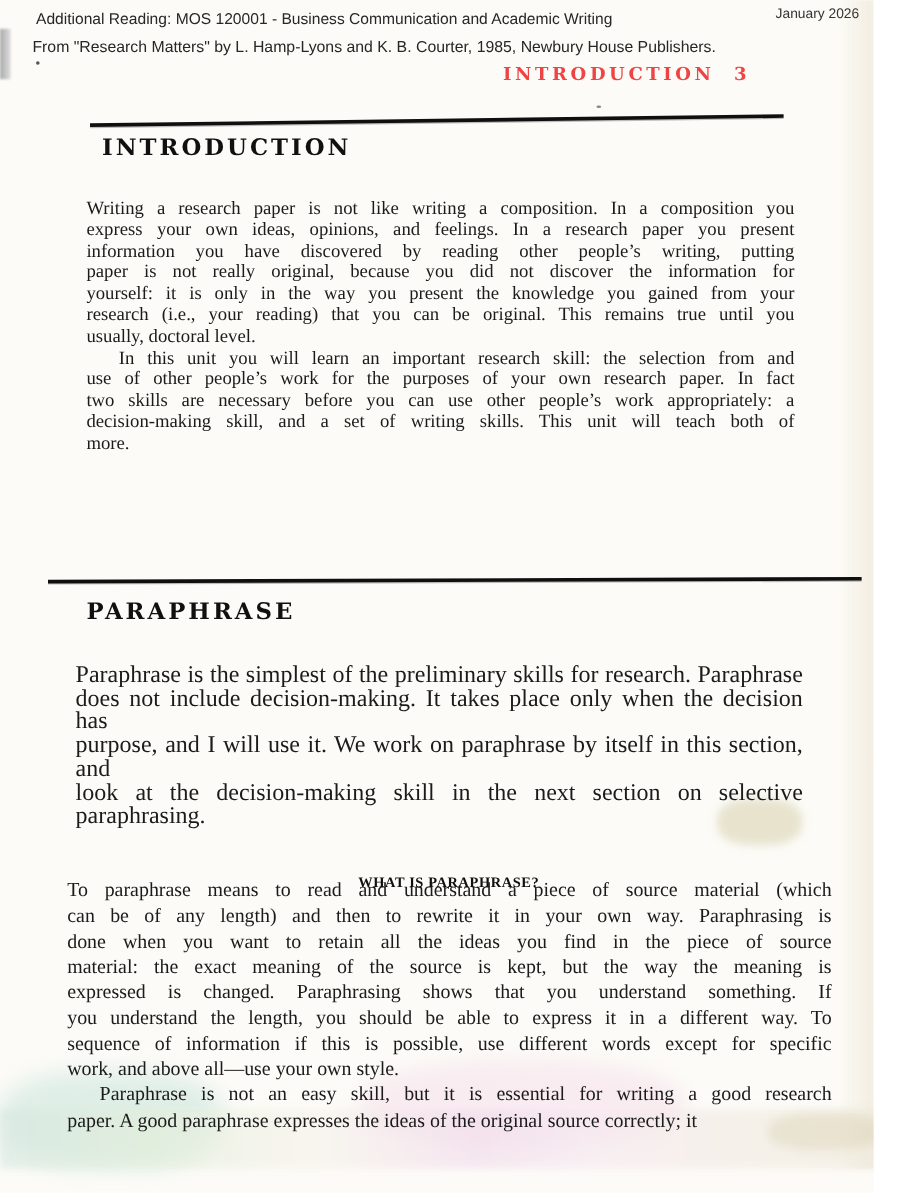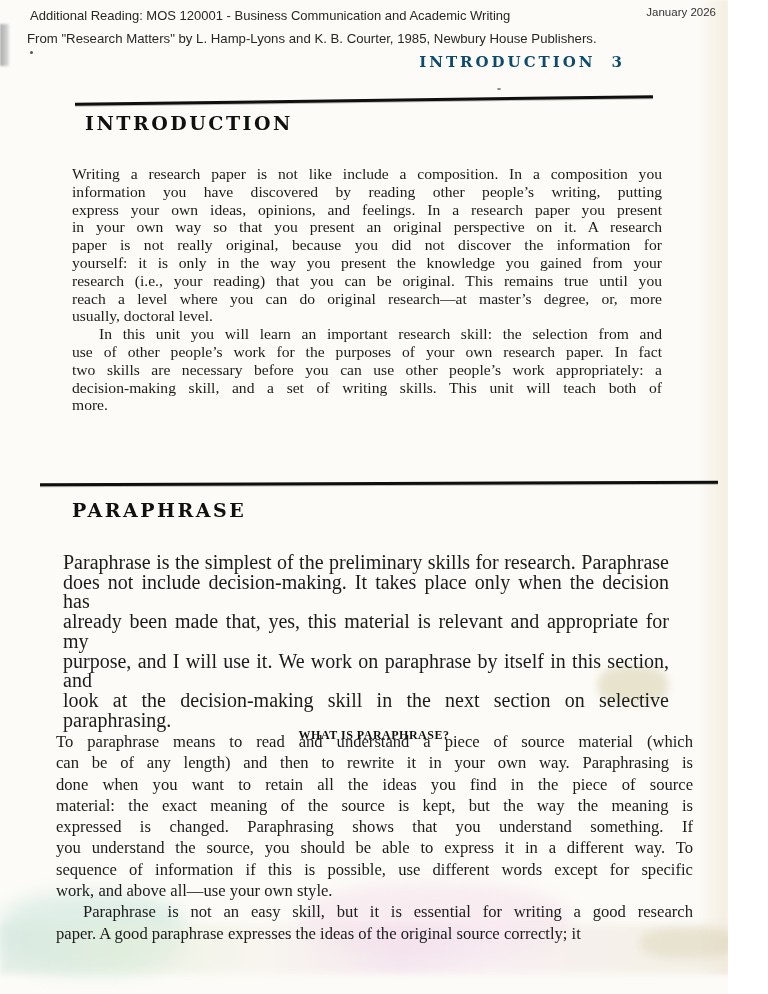--- a/index.html
+++ b/index.html
@@ -33,21 +33,21 @@
   
   .hdr-course{position:absolute;left:30px;top:8px;
     font-family:"Liberation Sans",sans-serif;font-size:13px;color:#272727;white-space:nowrap;}
   .hdr-date{position:absolute;right:12px;top:6px;
     font-family:Liberation Sans, sans-serif;font-size:11.5px;color:#333;}
   .hdr-source{position:absolute;left:27px;top:31px;
     font-family:"Liberation Sans",sans-serif;font-size:13.2px;color:#272727;white-space:nowrap;}
   
   .running-hdr{position:absolute;top:53px;right:106px;
     font-family:"DejaVu Serif",serif;font-weight:bold;font-size:15px;
-    letter-spacing:3px;color:#0c4a6e;white-space:nowrap;}
+    letter-spacing:3px;color:#ef4444;white-space:nowrap;}
   .running-hdr .pageno{margin-left:16px;letter-spacing:0;}
   .rule{position:absolute;height:3px;background:#0f0f0f;box-shadow:0 1px 0 rgba(0,0,0,.25);}
   .rule.r1{left:75px;top:99px;width:578px;transform:rotate(-0.75deg);transform-origin:center;}
   .rule.r2{left:40px;top:482px;width:678px;transform:rotate(-0.2deg);}
   .sec-heading{position:absolute;font-family:"DejaVu Serif",serif;font-weight:bold;
     font-size:19px;letter-spacing:2.5px;color:#101010;white-space:nowrap;}
   .sec-heading.h-intro{left:85px;top:112px;}
   .sec-heading.h-para{left:72px;top:499px;}
   .center-heading{position:absolute;left:56px;top:684px;width:636px;text-align:center;
     font-family:"Liberation Serif",serif;font-weight:bold;font-size:12px;
@@ -84,61 +84,58 @@
 
   <div class="running-hdr">
     <span>INTRODUCTION</span><span class="pageno">3</span>
   </div>
 
   <div class="rule r1"></div>
 
   <div class="sec-heading h-intro">INTRODUCTION</div>
   <div class="body-block sec1">
     <div class="para">
-        <div class="jline">Writing a research paper is not like include a composition. In a composition you</div>
+        <div class="jline">Writing a research paper is not like writing a composition. In a composition you</div>
+        <div class="jline">express your own ideas, opinions, and feelings. In a research paper you present</div>
         <div class="jline">information you have discovered by reading other people’s writing, putting</div>
-        <div class="jline">express your own ideas, opinions, and feelings. In a research paper you present</div>
-        <div class="jline">in your own way so that you present an original perspective on it. A research</div>
         <div class="jline">paper is not really original, because you did not discover the information for</div>
         <div class="jline">yourself: it is only in the way you present the knowledge you gained from your</div>
         <div class="jline">research (i.e., your reading) that you can be original. This remains true until you</div>
-        <div class="jline">reach a level where you can do original research—at master’s degree, or, more</div>
         <div class="jline last">usually, doctoral level.</div>
       </div>
     <div class="para indent">
         <div class="jline">In this unit you will learn an important research skill: the selection from and</div>
         <div class="jline">use of other people’s work for the purposes of your own research paper. In fact</div>
         <div class="jline">two skills are necessary before you can use other people’s work appropriately: a</div>
         <div class="jline">decision-making skill, and a set of writing skills. This unit will teach both of</div>
         <div class="jline last">more.</div>
       </div>
   </div>
 
   <div class="rule r2"></div>
 
   <div class="sec-heading h-para">PARAPHRASE</div>
   <div class="body-block sec2">
     <div class="para">
         <div class="jline">Paraphrase is the simplest of the preliminary skills for research. Paraphrase</div>
         <div class="jline">does not include decision-making. It takes place only when the decision has</div>
-        <div class="jline">already been made that, yes, this material is relevant and appropriate for my</div>
         <div class="jline">purpose, and I will use it. We work on paraphrase by itself in this section, and</div>
         <div class="jline last">look at the decision-making skill in the next section on selective paraphrasing.</div>
       </div>
   </div>
 
   <div class="center-heading">WHAT IS PARAPHRASE?</div>
   <div class="body-block sec3">
     <div class="para">
         <div class="jline">To paraphrase means to read and understand a piece of source material (which</div>
         <div class="jline">can be of any length) and then to rewrite it in your own way. Paraphrasing is</div>
         <div class="jline">done when you want to retain all the ideas you find in the piece of source</div>
         <div class="jline">material: the exact meaning of the source is kept, but the way the meaning is</div>
         <div class="jline">expressed is changed. Paraphrasing shows that you understand something. If</div>
-        <div class="jline">you understand the source, you should be able to express it in a different way. To</div>
+        <div class="jline">you understand the length, you should be able to express it in a different way. To</div>
         <div class="jline">sequence of information if this is possible, use different words except for specific</div>
         <div class="jline last">work, and above all—use your own style.</div>
       </div>
     <div class="para indent">
         <div class="jline">Paraphrase is not an easy skill, but it is essential for writing a good research</div>
         <div class="jline last">paper. A good paraphrase expresses the ideas of the original source correctly; it</div>
       </div>
   </div>
 
 </div>

